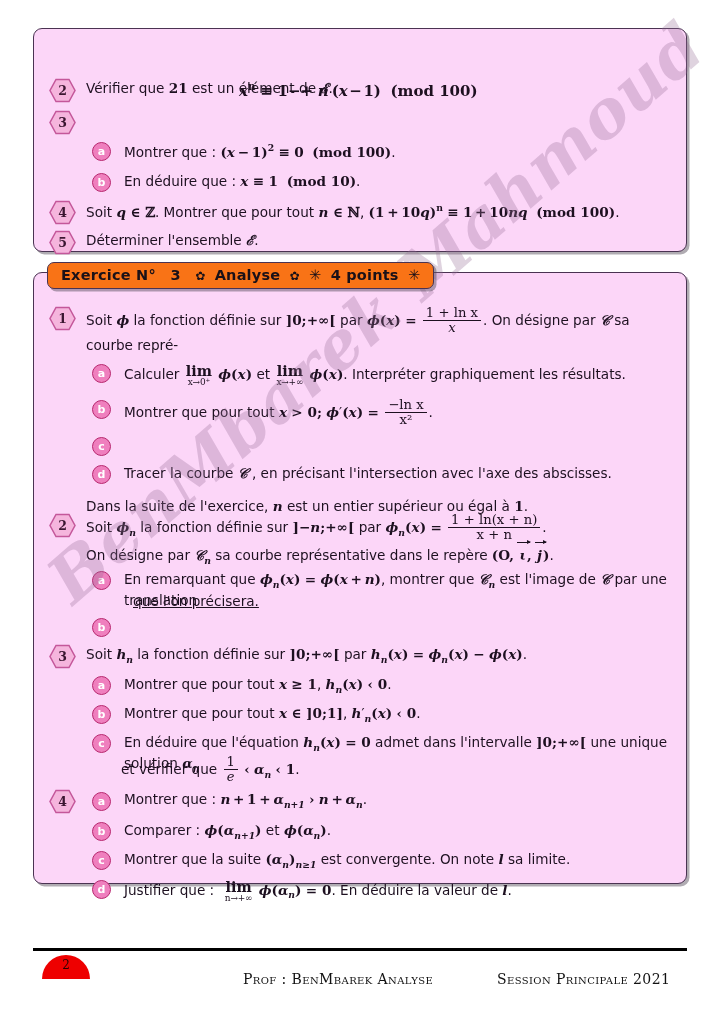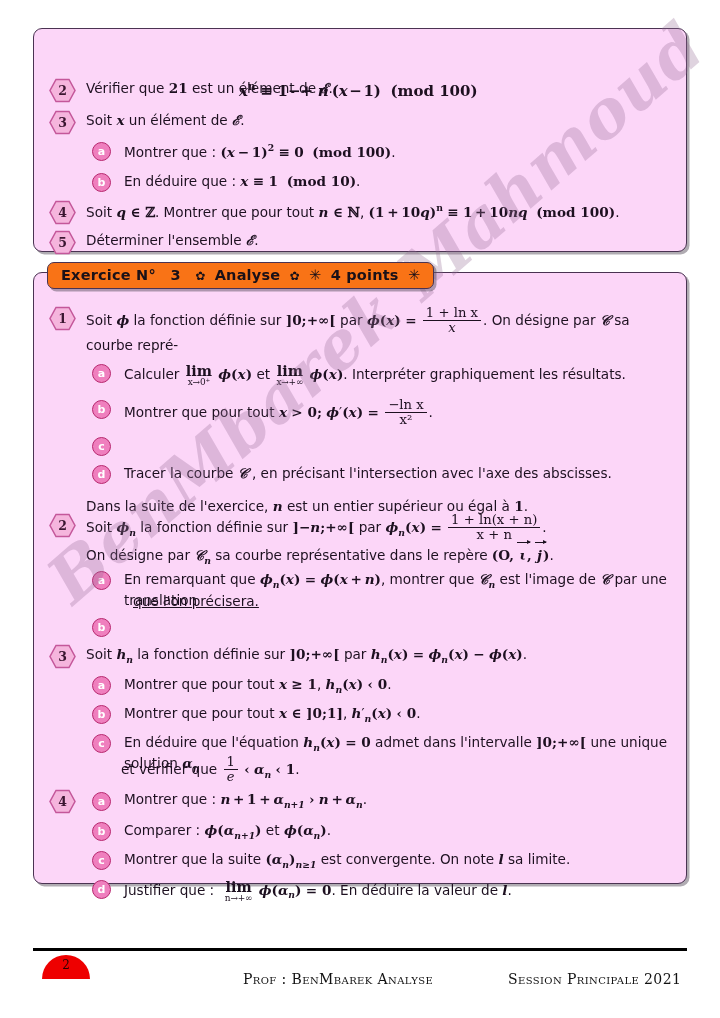--- a/index.html
+++ b/index.html
@@ -267,21 +267,21 @@
     top: 971px;
     font-family: "DejaVu Serif", serif;
     font-size: 14px;
     font-variant: small-caps;
     letter-spacing: 0.4px;
     color: #111111;
     z-index: 4;
     white-space: nowrap;
   }
   #footer-prof { left: 243px; }
-  #footer-session { left: 508px; text-align: right; }
+  #footer-session { left: 497px; text-align: right; }
 </style>
 </head>
 <body>
 
 <div class="page">
 
   <div class="watermark">
     <div class="watermark-text">BenMbarek Mahmoud</div>
   </div>
 
@@ -305,23 +305,20 @@
           Vérifier que <span class="mb">21</span> est un élément de <span class="scr">ℰ</span>.
         </div>
       </div>
 
       <div class="row" style="left:15px; top:82px; width:620px;">
         <div class="hexnum">
           <svg width="27" height="25" viewBox="0 0 27 25">
             <polygon points="7,1.5 20,1.5 26,12.5 20,23.5 7,23.5 1,12.5" fill="#f5b5dd" stroke="#c4579a" stroke-width="1.5"></polygon>
           </svg>
           <span>3</span>
-        </div>
-        <div class="txt">
-          Soit <span class="mbi">x</span> un élément de <span class="scr">ℰ</span>.
         </div>
       </div>
 
       <div class="row" style="left:58px; top:112px; width:580px;">
         <div class="letter">
             <span>a</span>
           </div>
         <div class="txt narrow">
           Montrer que : <span class="mb">(</span><span class="mbi">x</span> <span class="mb">−</span> <span class="mb">1)</span><sup class="s mb">2</sup>&nbsp;<span class="mb">≡</span>&nbsp;<span class="mb">0</span>&nbsp;&nbsp;<span class="mb">(mod 100)</span>.
         </div>

